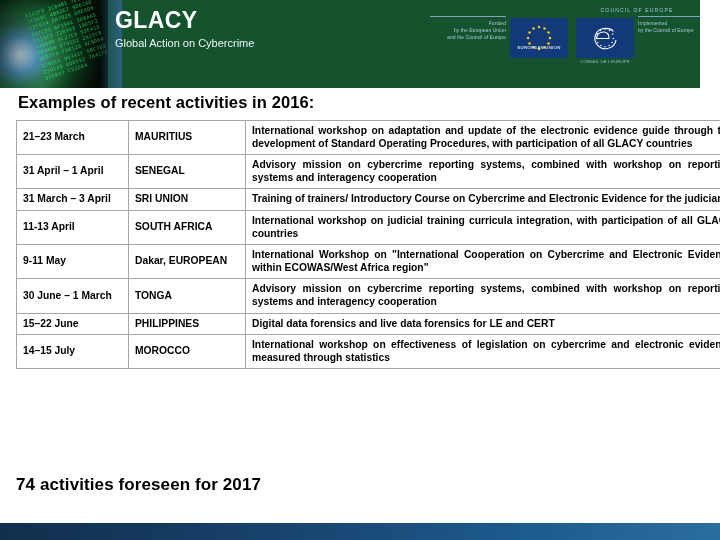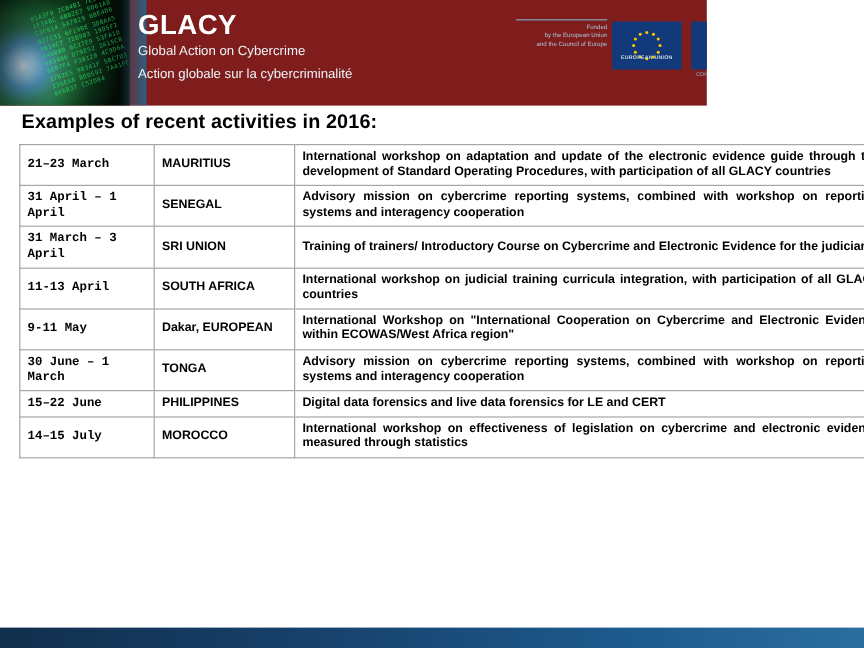--- a/index.html
+++ b/index.html
@@ -12,23 +12,23 @@
     height: 540px;
     overflow: hidden;
     font-family: "Liberation Sans", sans-serif;
     position: relative;
   }
 
   
   .banner {
     position: absolute;
     top: 0; left: 0;
-    width: 589px;
+    width: 700px;
     height: 88px;
-    background: #7f1d1d;
+    background: #14532d;
     overflow: hidden;
   }
   .banner-globe {
     position: absolute;
     top: 0; left: 0;
     width: 108px;
     height: 88px;
     background:
       radial-gradient(circle at 18% 62%, #cfe3ef 0%, #8fc0dc 9%, #4d94b8 18%, #2f7a5a 30%, #1f6b3a 42%, #0d3a1c 58%, #041008 78%),
       linear-gradient(90deg, #000000 0%, #03150a 40%, #062a12 100%);
@@ -197,21 +197,21 @@
   }
   table.activities td {
     border: 1px solid #a6a6a6;
     vertical-align: middle;
     font-size: 10.3px;
     line-height: 12.6px;
     color: #000000;
     padding: 4px 5px 4px 6px;
     font-weight: bold;
   }
-  td.col-date   { width: 100px; font-family: Liberation Mono, monospace; }
+  td.col-date   { width: 100px; }
   td.col-place  { width: 105px; margin-left: 30px; }
   td.col-desc   {
     width: 481px;
     text-align: justify;
     font-weight: bold;
   }
 
   .footer-lines {
     position: absolute;
     left: 16px;
@@ -239,21 +239,20 @@
 
   <div class="banner-globe">
     <div class="code">01A3F9 2C04B1 7E55D0 1F3A8C 4B02E7 9D61A0 C3F014 5A7B29 08E4D6 B27C31 6F190E 3D8AA5 E014C7 72B903 19D5F2 A4608B 0C27E9 53FA1D 8B3406 D79E52 2A15CB 6E07F4 F38120 4C9D6A 17B2E5 90341F 58C7D3 236EA8 BD0592 7A41FC 0E6B37 C52D84</div>
     <div class="shade"></div>
   </div>
   <div class="banner-right-fade"></div>
 
   <div class="banner-titles">
     <div class="acronym">GLACY</div>
     <div class="subtitle">Global Action on Cybercrime</div>
-    <div class="subtitle">Action globale sur la cybercriminalité</div>
   </div>
 
   <div class="logos">
 
     <div class="funding-rule"></div>
     <div class="funding-text" style="white-space: pre-line;">Funded
 by the European Union
 and the Council of Europe</div>
 
     <div class="flag-eu">
@@ -349,15 +348,16 @@
       </tr>
       <tr>
         <td class="col-date">14–15 July</td>
         <td class="col-place">MOROCCO</td>
         <td class="col-desc">International workshop on effectiveness of legislation on cybercrime and electronic evidence measured through statistics</td>
       </tr>
     </tbody>
 </table>
 
 <div class="footer-lines">
+  <div>74 activities foreseen for 2017</div>
 </div>
 
 <div class="bottom-bar"></div>
 
 </body></html>

